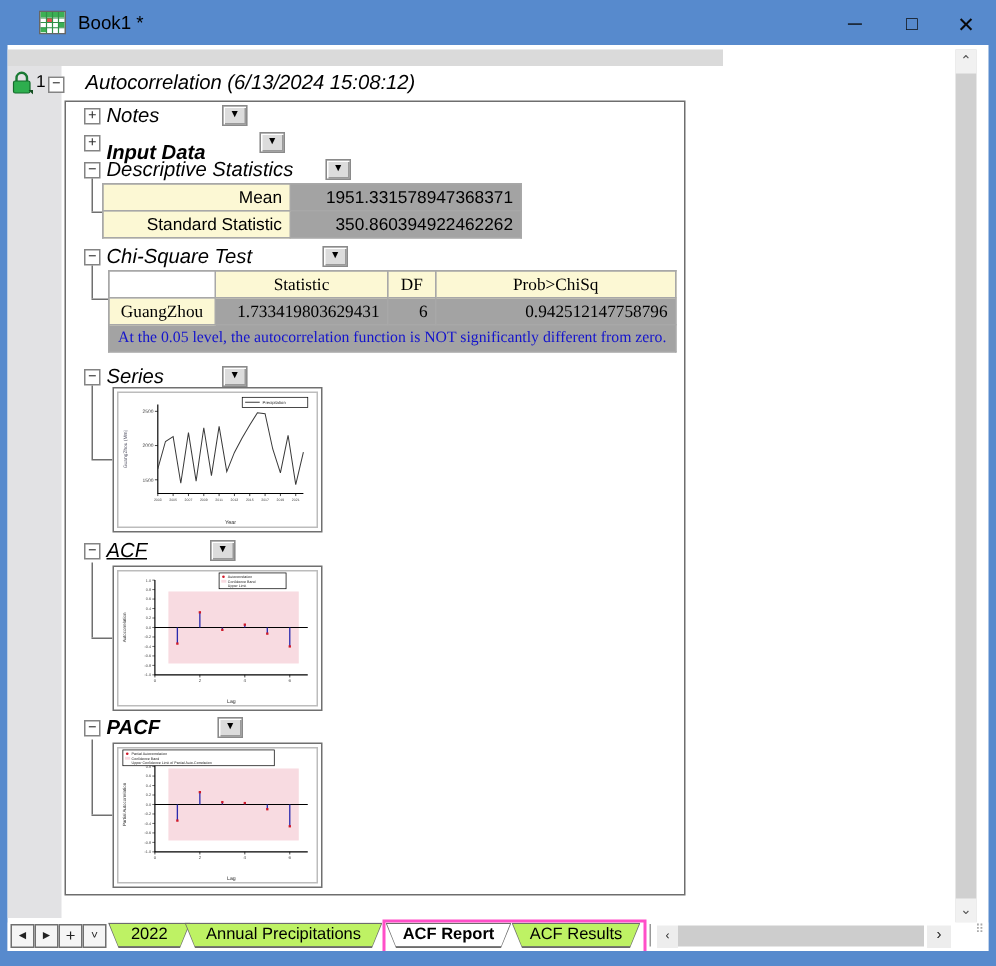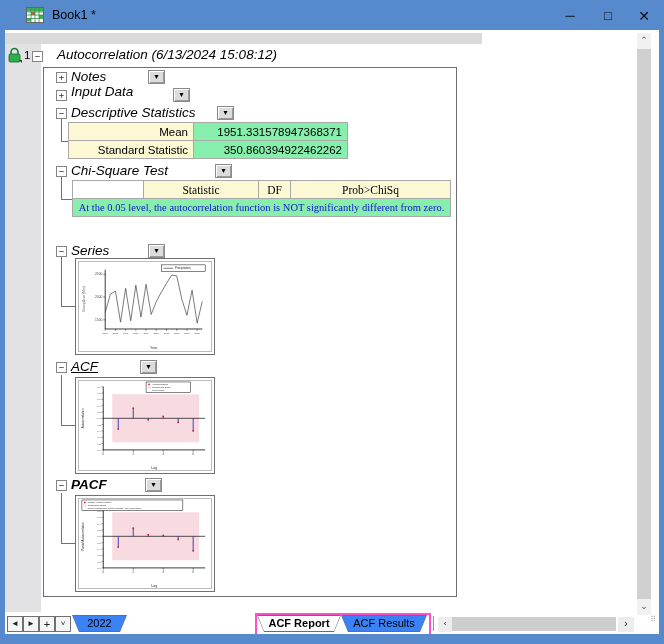--- a/index.html
+++ b/index.html
@@ -23,41 +23,41 @@
   #lock-icon { position:absolute; left:2px; top:17px; width:15px; height:16px; }
   #row-number { position:absolute; left:19px; top:19px; font-size:11.5px; color:#000; }
   .toggle { position:absolute; width:11px; height:11px; background:#fff; border:1px solid #848484; font-size:9px; line-height:8px; text-align:center; color:#333; font-family:"DejaVu Sans Mono", monospace; }
   #report-title { position:absolute; left:52px; top:17px; font-size:13.5px; font-style:italic; color:#000; white-space:nowrap; }
   #report-box { position:absolute; left:38px; top:37px; width:414px; height:530px; border:1px solid #6e6e6e; }
   .section-label { position:absolute; font-size:13.5px; font-style:italic; color:#000; white-space:nowrap; }
   .dropdown-btn { position:absolute; width:17px; height:14px; background:#dcdcdc; border:1px solid #8a8a8a;
     box-shadow: inset 1px 1px 0 #ffffff, inset -1px -1px 0 #9a9a9a; font-size:7px; line-height:12px; text-align:center; color:#000; cursor:default; }
   .connector { position:absolute; background:#707070; }
   
-  .rtable { position:absolute; border-collapse:collapse; font-size:11.5px; color:#000; background:#86efac; }
+  .rtable { position:absolute; border-collapse:collapse; font-size:11.5px; color:#000; background:#a3a3a3; }
   .rtable td, .rtable th { border:1px solid #a8a8a8; padding:1px 5px; height:18px; font-weight:normal; }
   .rtable { border:1px solid #5a5a5a; }
   .cell-label { background:#fcf8d4; text-align:right; }
   .cell-head { background:#fcf8d4; text-align:center; }
   .cell-num { text-align:right; }
   .cell-footnote { text-align:center; color:#1414cc; font-size:10.5px; }
   
   .graph-frame { position:absolute; width:140px; height:97px; background:#fff; border:1px solid #707070; padding:2px; }
   .graph-inner { width:100%; height:100%; border:1px solid #bcbcbc; background:#fff; }
   
   #vscroll { position:absolute; left:632px; top:3px; width:14px; height:582px; background:#d0d0d0; }
   .sbtn { position:absolute; background:#f1f1f1; color:#555; text-align:center; font-size:9px; line-height:15px; cursor:default; }
   #vs-up { left:0; top:0; width:14px; height:16px; }
   #vs-down { left:0; top:566px; width:14px; height:16px; }
   
   #bottombar { position:absolute; left:0; top:585px; width:654px; height:19px; background:#fff; }
   .nav-btn { position:absolute; top:1px; width:16px; height:16px; border:1px solid #707070; background:#f5f5f5; font-size:8px; line-height:14px; text-align:center; color:#222; cursor:default; }
   .tab { position:absolute; top:0; height:17px; cursor:default; }
   .tab .tab-border { position:absolute; inset:0; background:#6c6c6c; clip-path:polygon(0 0, 100% 0, calc(100% - 7px) 100%, 7px 100%); }
-  .tab .tab-fill { position:absolute; inset:1px; background:#3b82f6; clip-path:polygon(0 0, 100% 0, calc(100% - 6px) 100%, 6px 100%);
+  .tab .tab-fill { position:absolute; inset:1px; background:#bef264; clip-path:polygon(0 0, 100% 0, calc(100% - 6px) 100%, 6px 100%);
     text-align:center; font-size:11px; line-height:15px; color:#000; white-space:nowrap; }
   .tab.active .tab-fill { background:#fff; font-weight:bold; }
   #tab-highlight { position:absolute; left:250px; top:-2px; width:176px; height:23px; border:2px solid #ff4fc8; pointer-events:none; }
   #tab-sep { position:absolute; left:428px; top:1px; width:1px; height:15px; background:#999; }
   #hs-left { left:433px; top:2px; width:14px; height:15px; }
   #hs-thumb { position:absolute; left:447px; top:2px; width:164px; height:14px; background:#cdcdcd; }
   #hs-right { left:613px; top:2px; width:16px; height:15px; }
   #grip { position:absolute; left:636px; top:2px; width:16px; height:15px; color:#aaa; font-size:8px; line-height:6px; text-align:right; letter-spacing:1px; }
   svg text { font-family:"Liberation Sans", sans-serif; }
 </style>
@@ -94,21 +94,21 @@
     <span class="toggle" style="left:27px; top:21px;">−</span>
     <span id="report-title">Autocorrelation (6/13/2024 15:08:12)</span>
 
     <div id="report-box"></div>
 
     <span class="toggle" style="left:51px; top:42px;">+</span>
     <span class="section-label" style="left:66px; top:39px;">Notes</span>
     <span class="dropdown-btn" style="left:143px; top:40px;">▼</span>
 
     <span class="toggle" style="left:51px; top:60px;">+</span>
-    <span class="section-label" style="left:66px; top:54px;">Input Data</span>
+    <span class="section-label" style="left:66px; top:64px;font-weight:bold;">Input Data</span>
     <span class="dropdown-btn" style="left:168px; top:58px;">▼</span>
 
     <span class="toggle" style="left:51px; top:78px;">−</span>
     <span class="section-label" style="left:66px; top:75px;">Descriptive Statistics</span>
     <span class="dropdown-btn" style="left:212px; top:76px;">▼</span>
     <div class="connector" style="left:56px; top:89px; width:1px; height:22px;"></div>
     <div class="connector" style="left:56px; top:111px; width:8px; height:1px;"></div>
     <table class="rtable" style="left:63px; top:92px;">
       <tbody>
           <tr>
@@ -127,20 +127,26 @@
     <span class="dropdown-btn" style="left:210px; top:134px;">▼</span>
     <div class="connector" style="left:56px; top:147px; width:1px; height:22px;"></div>
     <div class="connector" style="left:56px; top:169px; width:11px; height:1px;"></div>
     <table class="rtable" style="left:67px; top:150px;font-family:Liberation Serif, serif;">
       <tbody>
           <tr>
         <th style="width:71px; background:#fff;"></th>
         <th class="cell-head" style="width:115px;">Statistic</th>
         <th class="cell-head" style="width:32px;">DF</th>
         <th class="cell-head" style="width:160px;">Prob&gt;ChiSq</th>
+      </tr>
+      <tr>
+        <td class="cell-label" style="text-align:center;">GuangZhou</td>
+        <td class="cell-num">1.733419803629431</td>
+        <td class="cell-num">6</td>
+        <td class="cell-num">0.942512147758796</td>
       </tr>
       <tr>
         <td class="cell-footnote" colspan="4">At the 0.05 level, the autocorrelation function is NOT significantly different from zero.</td>
       </tr>
     </tbody>
       </table>
 
     <span class="toggle" style="left:51px; top:216px;">−</span>
     <span class="section-label" style="left:66px; top:213px;">Series</span>
     <span class="dropdown-btn" style="left:143px; top:214px;">▼</span>
@@ -318,20 +324,24 @@
     <div id="bottombar">
       <div class="nav-btn" style="left:2px;">◄</div>
       <div class="nav-btn" style="left:18px;">►</div>
       <div class="nav-btn" style="left:34px; font-size:11px;">+</div>
       <div class="nav-btn" style="left:50px;">˅</div>
 
       <div class="tab" style="left:67px; width:55px;">
         <div class="tab-border"></div>
           <div class="tab-fill">2022</div>
       </div>
+      <div class="tab" style="left:118px; width:132px;">
+        <div class="tab-border"></div>
+          <div class="tab-fill">Annual Precipitations</div>
+      </div>
       <div class="tab active" style="left:252px; width:84px;">
         <div class="tab-border"></div>
           <div class="tab-fill">ACF Report</div>
       </div>
       <div class="tab" style="left:336px; width:86px;">
         <div class="tab-border"></div>
           <div class="tab-fill">ACF Results</div>
       </div>
       <div id="tab-highlight"></div>
       <div id="tab-sep"></div>

